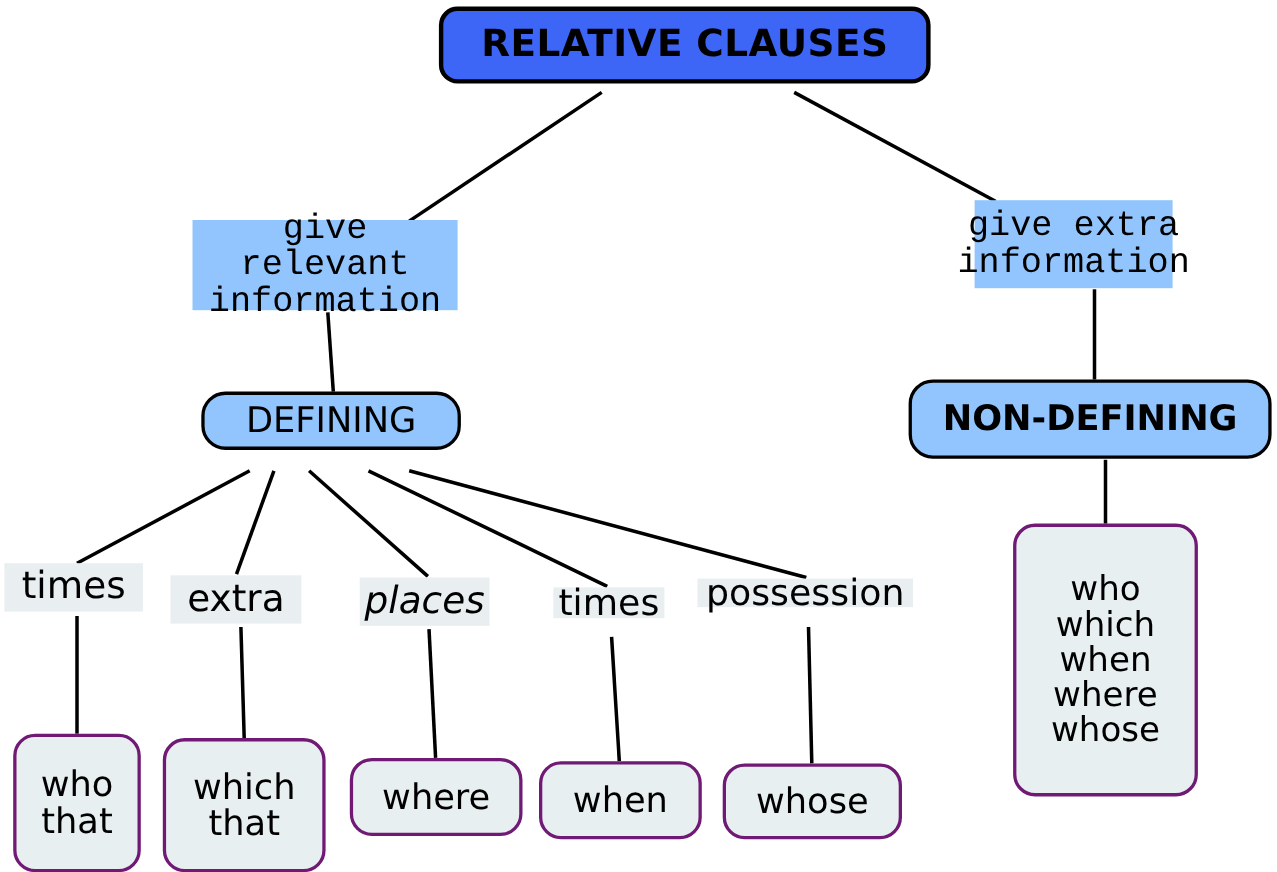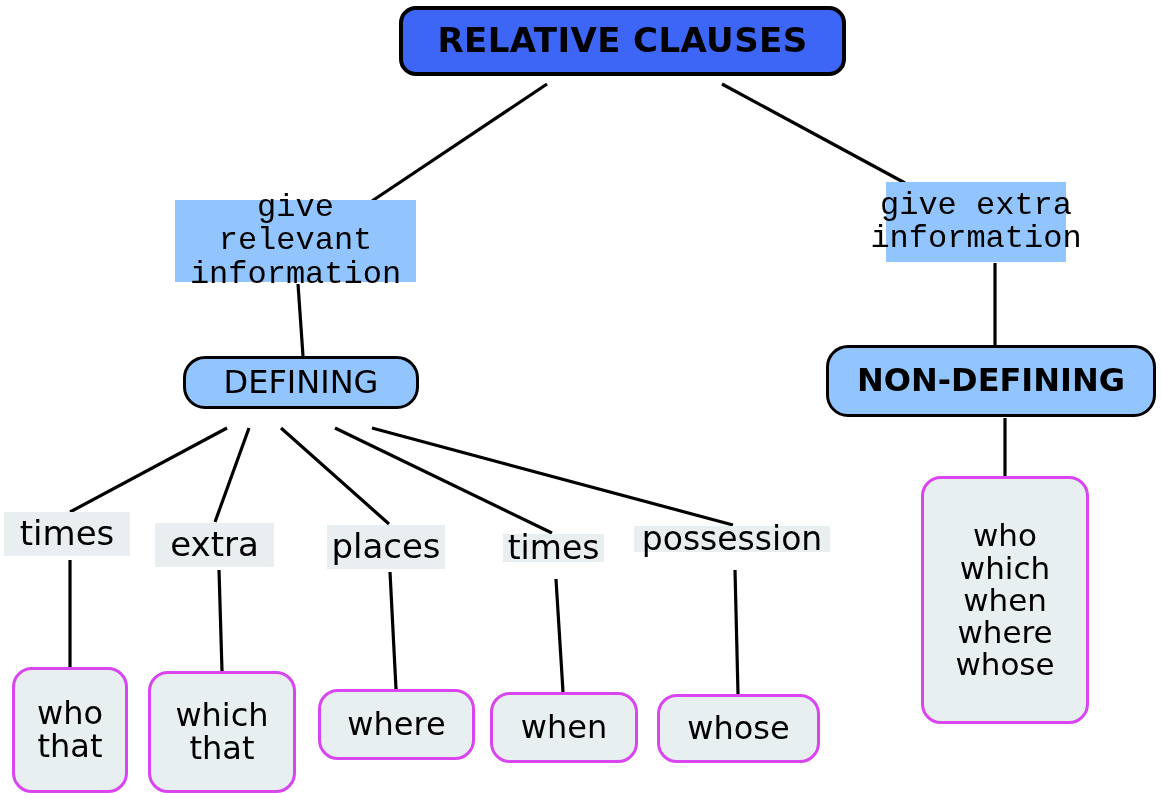--- a/index.html
+++ b/index.html
@@ -62,21 +62,21 @@
 
   
   .node-label {
     background: #e9eff1;
     border: none;
   }
 
   
   .node-box {
     background: #e8eff1;
-    border: 3px solid #d946ef;
+    border: 3px solid #701a75;
     border-radius: 20px;
   }
 </style>
 </head>
 <body>
 
 <div id="canvas" style="width: 1161px; height: 793px; background: rgb(255, 255, 255);">
   <svg id="edges" viewBox="0 0 1161 793" xmlns="http://www.w3.org/2000/svg" style="width: 1161px; height: 793px;">
       <line x1="547" y1="84" x2="372" y2="201" stroke="#000000" stroke-width="3.2" stroke-linecap="butt"></line>
       <line x1="722" y1="84" x2="905" y2="183" stroke="#000000" stroke-width="3.2" stroke-linecap="butt"></line>
@@ -96,21 +96,21 @@
     </svg>
 <div class="node node-root" style="left: 399px; top: 6px; width: 447px; height: 70px; font-size: 34px;">RELATIVE CLAUSES</div>
     <div class="node node-highlight" style="left: 175px; top: 200px; width: 241px; height: 82px; font-size: 32px;">give relevant
 information</div>
     <div class="node node-highlight" style="left: 886px; top: 182px; width: 180px; height: 80px; font-size: 32px;">give extra
 information</div>
     <div class="node node-category" style="left: 183px; top: 356px; width: 236px; height: 53px; font-size: 32px;">DEFINING</div>
     <div class="node node-category" style="left: 826px; top: 345px; width: 330px; height: 72px; font-size: 32px; font-weight: bold;">NON-DEFINING</div>
     <div class="node node-label" style="left: 4px; top: 512px; width: 126px; height: 44px; font-size: 34px;">times</div>
     <div class="node node-label" style="left: 155px; top: 523px; width: 119px; height: 44px; font-size: 34px;">extra</div>
-    <div class="node node-label" style="left: 327px; top: 525px; width: 118px; height: 44px; font-size: 34px;">places</div>
+    <div class="node node-label" style="left: 327px; top: 525px; width: 118px; height: 44px; font-size: 34px; font-style: italic;">places</div>
     <div class="node node-label" style="left: 503px; top: 534px; width: 101px; height: 28px; font-size: 33px;">times</div>
     <div class="node node-label" style="left: 634px; top: 526px; width: 196px; height: 26px; font-size: 33px;">possession</div>
     <div class="node node-box" style="left: 12px; top: 667px; width: 116px; height: 126px; font-size: 32px;">who
 that</div>
     <div class="node node-box" style="left: 148px; top: 671px; width: 148px; height: 122px; font-size: 32px;">which
 that</div>
     <div class="node node-box" style="left: 318px; top: 689px; width: 157px; height: 71px; font-size: 32px;">where</div>
     <div class="node node-box" style="left: 490px; top: 692px; width: 148px; height: 71px; font-size: 32px;">when</div>
     <div class="node node-box" style="left: 657px; top: 694px; width: 163px; height: 69px; font-size: 32px;">whose</div>
     <div class="node node-box" style="left: 921px; top: 476px; width: 168px; height: 248px; font-size: 31px;">who

